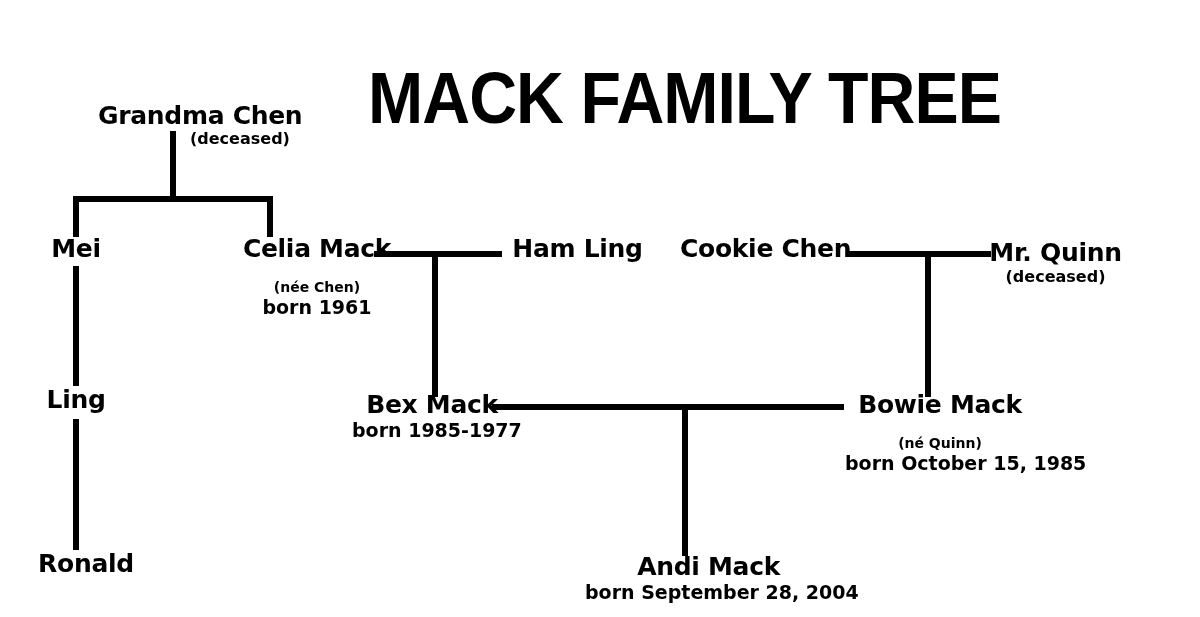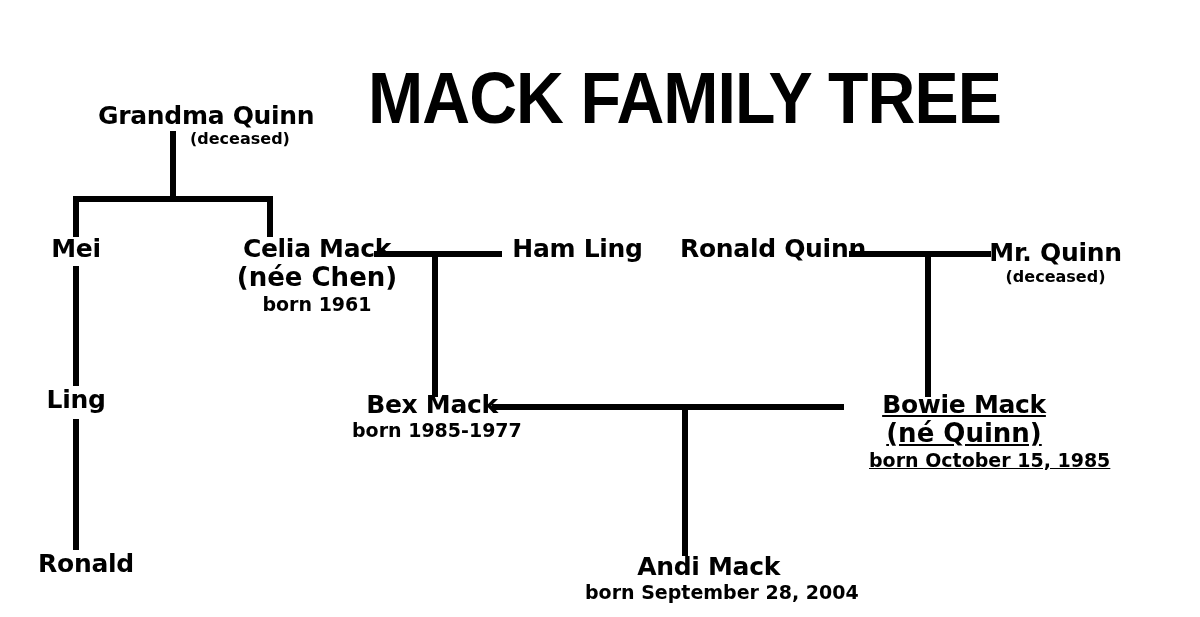--- a/index.html
+++ b/index.html
@@ -36,23 +36,23 @@
   .node .nm {
     font-family: "DejaVu Sans", sans-serif;
     font-weight: bold;
     font-size: 25px;
     letter-spacing: -0.3px;
     display: block;
   }
   .node .sub {
     font-family: "DejaVu Sans", sans-serif;
     font-weight: bold;
-    font-size: 26px;
+    font-size: 14px;
     display: block;
-    margin-top: 2px;
+    margin-top: 18px;
   }
   .node .born {
     font-family: "DejaVu Sans", sans-serif;
     font-weight: bold;
     font-size: 19px;
     display: block;
     margin-top: 3px;
   }
   .node .dec-right {
     font-family: "DejaVu Sans", sans-serif;
@@ -73,21 +73,21 @@
   }
 </style>
 </head>
 <body>
 
 <div id="canvas">
 
   <div class="title" style="left:368px; top:62px;">MACK FAMILY TREE</div>
 
   <div class="node" style="left:98px; top:103px; width:180px;">
-    <span class="nm">Grandma Quinn</span>
+    <span class="nm">Grandma Chen</span>
     <span class="dec-right" style="left:92px; top:28px;">(deceased)</span>
   </div>
 
   <div class="vline" style="left:170px; top:131px; height:68px;"></div>
 
   <div class="hline" style="left:73px; top:196px; width:200px;"></div>
   <div class="vline" style="left:73px; top:196px; height:41px;"></div>
   <div class="vline" style="left:267px; top:196px; height:41px;"></div>
 
   <div class="node" style="left:26px; top:236px; width:100px;">
@@ -112,40 +112,40 @@
 
   <div class="hline" style="left:374px; top:251px; width:128px;"></div>
 
   <div class="node" style="left:505px; top:236px; width:145px;">
     <span class="nm">Ham Ling</span>
   </div>
 
   <div class="vline" style="left:432px; top:251px; height:146px;"></div>
 
   <div class="node" style="left:680px; top:236px; width:170px;">
-    <span class="nm">Ronald Quinn</span>
+    <span class="nm">Cookie Chen</span>
   </div>
 
   <div class="hline" style="left:849px; top:251px; width:142px;"></div>
 
   <div class="node" style="left:988px; top:240px; width:135px;">
     <span class="nm">Mr. Quinn</span>
     <span class="sub" style="font-size:16px; margin-top:3px;">(deceased)</span>
   </div>
 
   <div class="vline" style="left:925px; top:251px; height:146px;"></div>
 
   <div class="node" style="left:352px; top:392px; width:160px;">
     <span class="nm">Bex Mack</span>
     <span class="born">born 1985-1977</span>
   </div>
 
   <div class="hline" style="left:492px; top:404px; width:352px;"></div>
 
-  <div class="node" style="left:869px; top:392px; width:190px;text-decoration:underline;">
+  <div class="node" style="left:845px; top:392px; width:190px;">
     <span class="nm">Bowie Mack</span>
     <span class="sub">(né Quinn)</span>
     <span class="born">born October 15, 1985</span>
   </div>
 
   <div class="vline" style="left:682px; top:404px; height:152px;"></div>
 
   <div class="node" style="left:585px; top:554px; width:195px;text-align:right;">
     <span class="nm">Andi Mack</span>
     <span class="born">born September 28, 2004</span>

